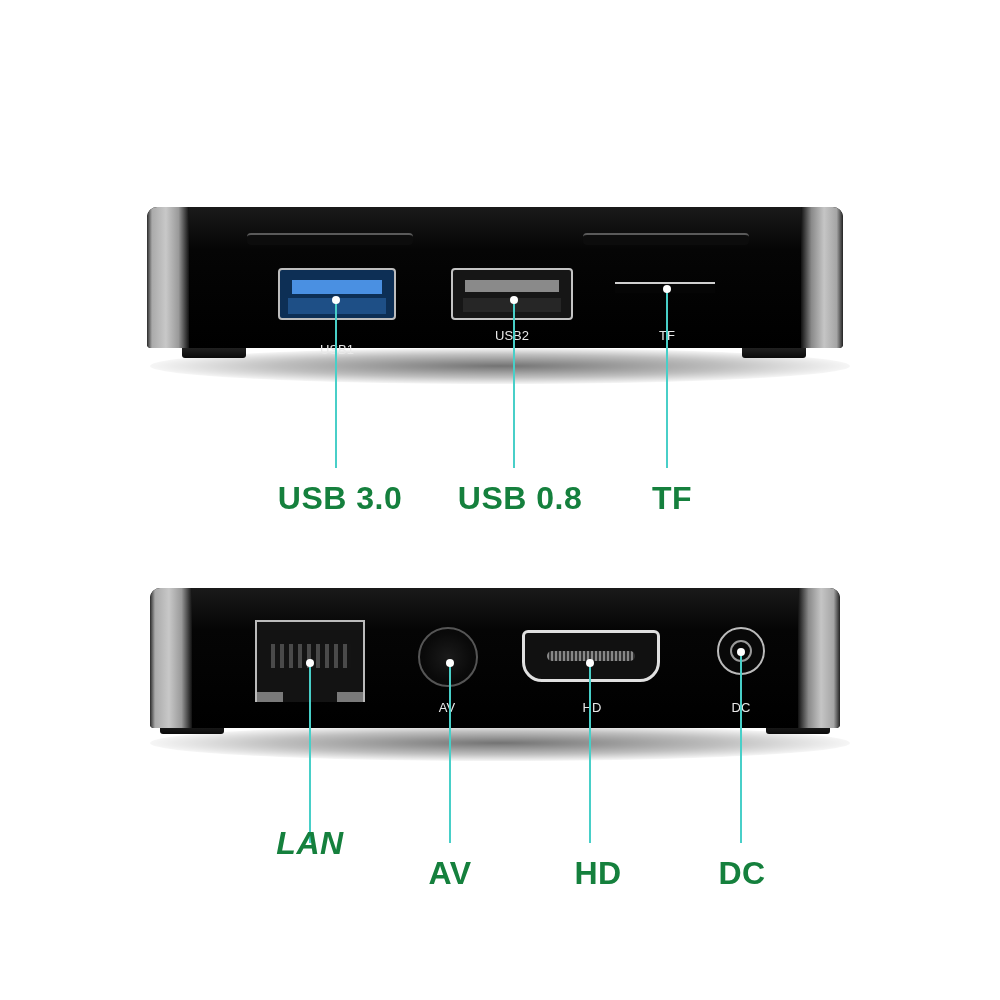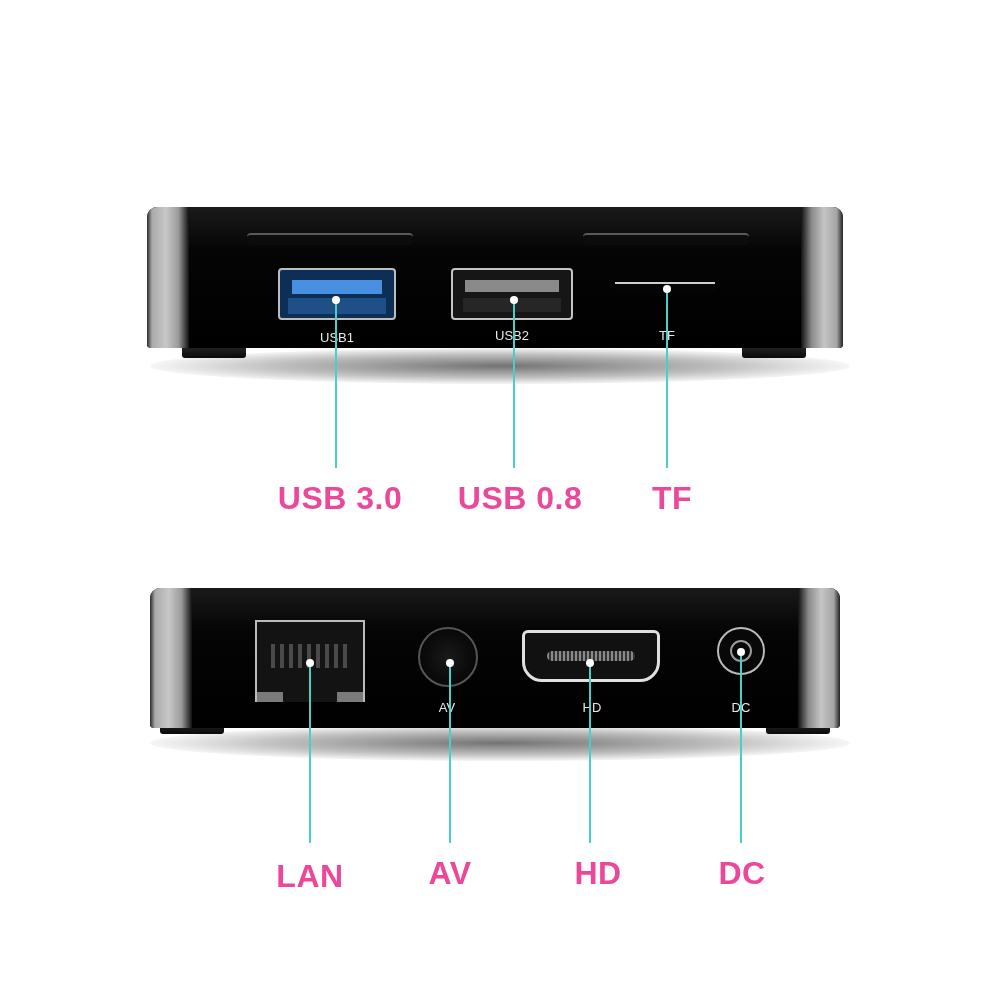--- a/index.html
+++ b/index.html
@@ -9,21 +9,21 @@
   .box .endl,.box .endr{position:absolute;top:0;bottom:0;width:42px;}
   .box .endl{left:0;border-radius:10px 0 0 4px;background:linear-gradient(90deg,#2a2a2a 0%,#aaa 12%,#c8c8c8 45%,#9a9a9a 75%,#111 100%);}
   .box .endr{right:0;border-radius:0 10px 4px 0;background:linear-gradient(90deg,#111 0%,#8a8a8a 25%,#c5c5c5 55%,#a5a5a5 85%,#222 100%);}
   .box .sheen{position:absolute;left:42px;right:42px;top:0;bottom:0;background:linear-gradient(180deg,#1a1a1a 0%,#050505 30%,#000 100%);}
   .foot{position:absolute;height:14px;background:linear-gradient(180deg,#2a2a2a,#0a0a0a);border-radius:0 0 3px 3px;}
   .shadow{position:absolute;height:36px;border-radius:50%;background:radial-gradient(ellipse at center,rgba(0,0,0,0.55) 0%,rgba(0,0,0,0.25) 45%,rgba(0,0,0,0) 75%);}
   .vent{position:absolute;height:10px;background:#0c0c0c;border-top:2px solid #5a5a5a;border-radius:4px;}
   .port-label{position:absolute;color:#e8e8e8;font-size:13px;text-align:center;width:80px;}
   .leader{position:absolute;width:2px;background:#48cfc8;}
   .dot{position:absolute;width:8px;height:8px;border-radius:50%;background:#fff;}
-  .callout{position:absolute;font-weight:bold;font-size:32px;color:#ec4899;text-align:center;width:160px;letter-spacing:0.5px;}
+  .callout{position:absolute;font-weight:bold;font-size:32px;color:#15803d;text-align:center;width:160px;letter-spacing:0.5px;}
 </style>
 </head>
 <body>
 
 <div>
   <div class="shadow" style="left:150px;top:348px;width:700px;"></div>
   <div class="foot" style="left:182px;top:344px;width:64px;"></div>
   <div class="foot" style="left:742px;top:344px;width:64px;"></div>
   <div class="box" style="left:147px;top:207px;width:696px;height:141px;">
     <div class="sheen"></div>
@@ -31,21 +31,21 @@
     <div class="endr"></div>
   </div>
 
   <div class="vent" style="left:247px;top:233px;width:166px;"></div>
   <div class="vent" style="left:583px;top:233px;width:166px;"></div>
 
   <div class="abs" style="left:278px;top:268px;width:118px;height:52px;border:2px solid #bdbdbd;border-radius:4px;background:#0d2f55;box-sizing:border-box;">
     <div class="abs" style="left:12px;top:10px;width:90px;height:14px;background:#4a90e2;"></div>
     <div class="abs" style="left:8px;top:28px;width:98px;height:16px;background:#1e4f86;"></div>
   </div>
-  <div class="port-label" style="left:297px;top:330px;">USB1</div>
+  <div class="port-label" style="left:297px;top:342px;">USB1</div>
 
   <div class="abs" style="left:451px;top:268px;width:122px;height:52px;border:2px solid #c4c4c4;border-radius:4px;background:#161616;box-sizing:border-box;">
     <div class="abs" style="left:12px;top:10px;width:94px;height:12px;background:#8a8a8a;"></div>
     <div class="abs" style="left:10px;top:28px;width:98px;height:14px;background:#262626;"></div>
   </div>
   <div class="port-label" style="left:472px;top:328px;">USB2</div>
 
   <div class="abs" style="left:615px;top:282px;width:100px;height:9px;background:#050505;border-top:2px solid #cfcfcf;"></div>
   <div class="port-label" style="left:627px;top:328px;">TF</div>
 
@@ -92,17 +92,17 @@
 
   <div class="leader" style="left:309px;top:663px;height:180px;"></div>
   <div class="dot" style="left:306px;top:659px;"></div>
   <div class="leader" style="left:449px;top:663px;height:180px;"></div>
   <div class="dot" style="left:446px;top:659px;"></div>
   <div class="leader" style="left:589px;top:663px;height:180px;"></div>
   <div class="dot" style="left:586px;top:659px;"></div>
   <div class="leader" style="left:740px;top:652px;height:191px;"></div>
   <div class="dot" style="left:737px;top:648px;"></div>
 
-  <div class="callout" style="left:230px;top:858px;">LAN</div>
+  <div class="callout" style="left:230px;top:825px;font-style:italic;">LAN</div>
   <div class="callout" style="left:370px;top:855px;">AV</div>
   <div class="callout" style="left:518px;top:855px;">HD</div>
   <div class="callout" style="left:662px;top:855px;">DC</div>
 </div>
 
 </body></html>

